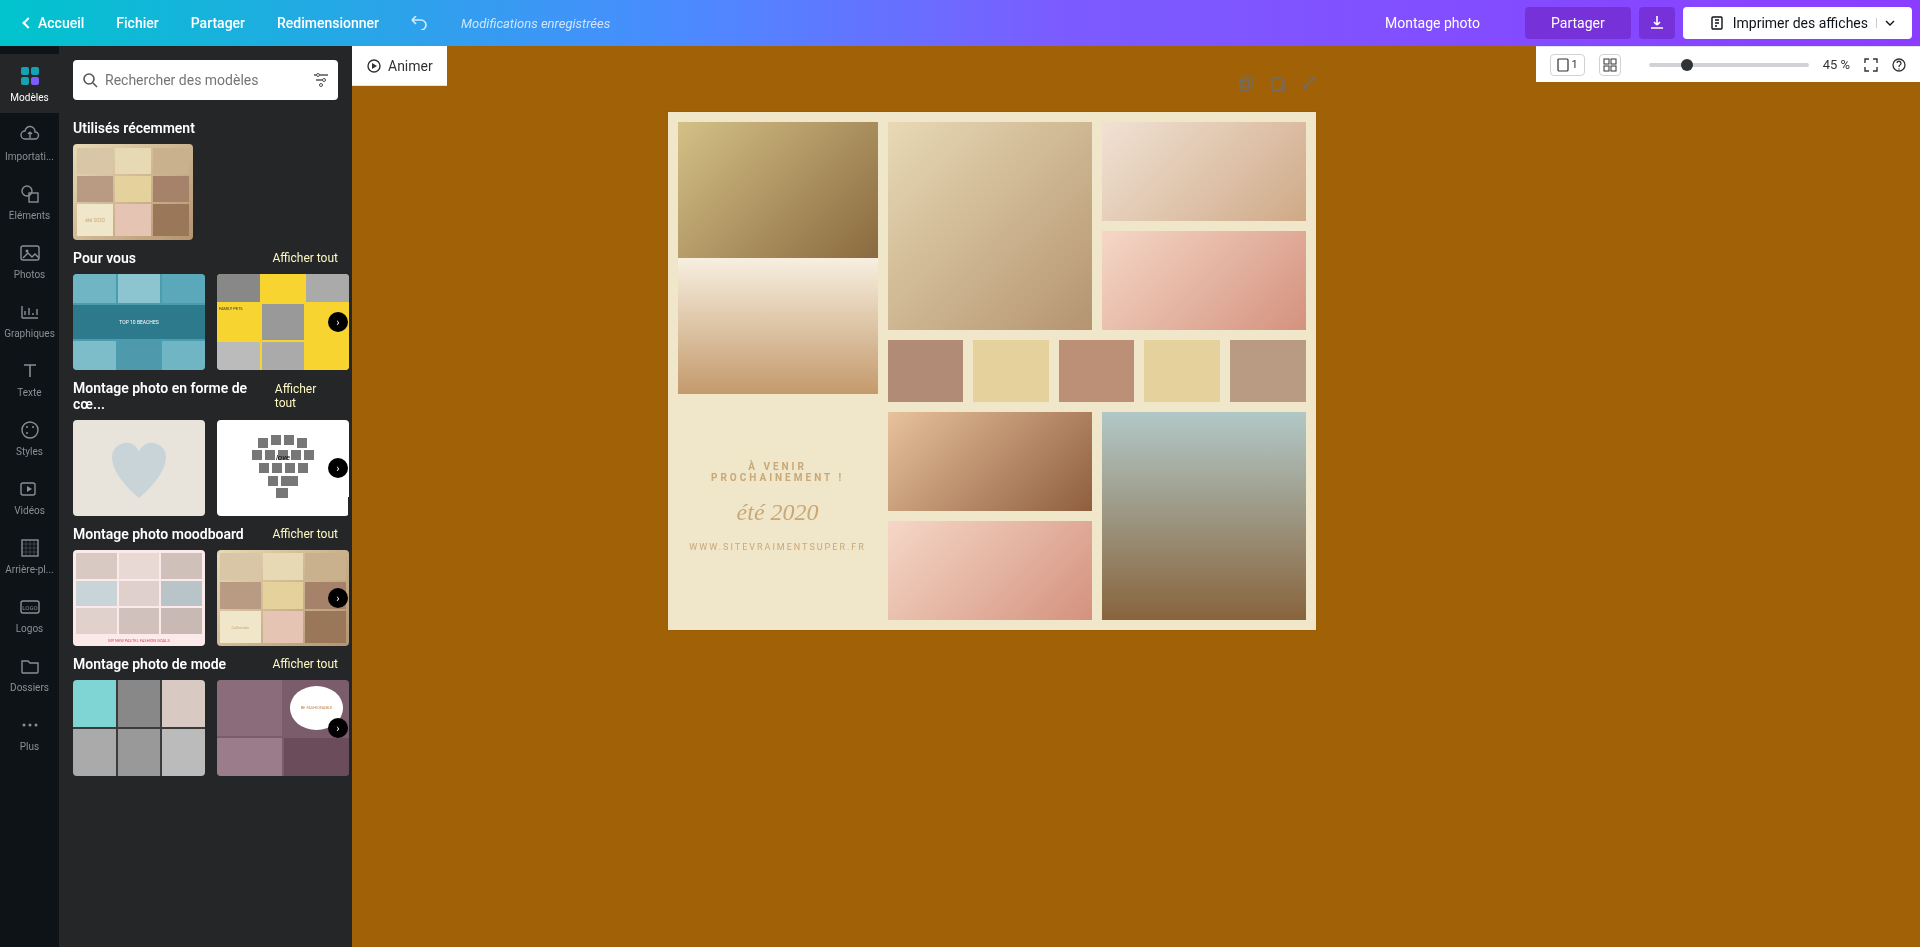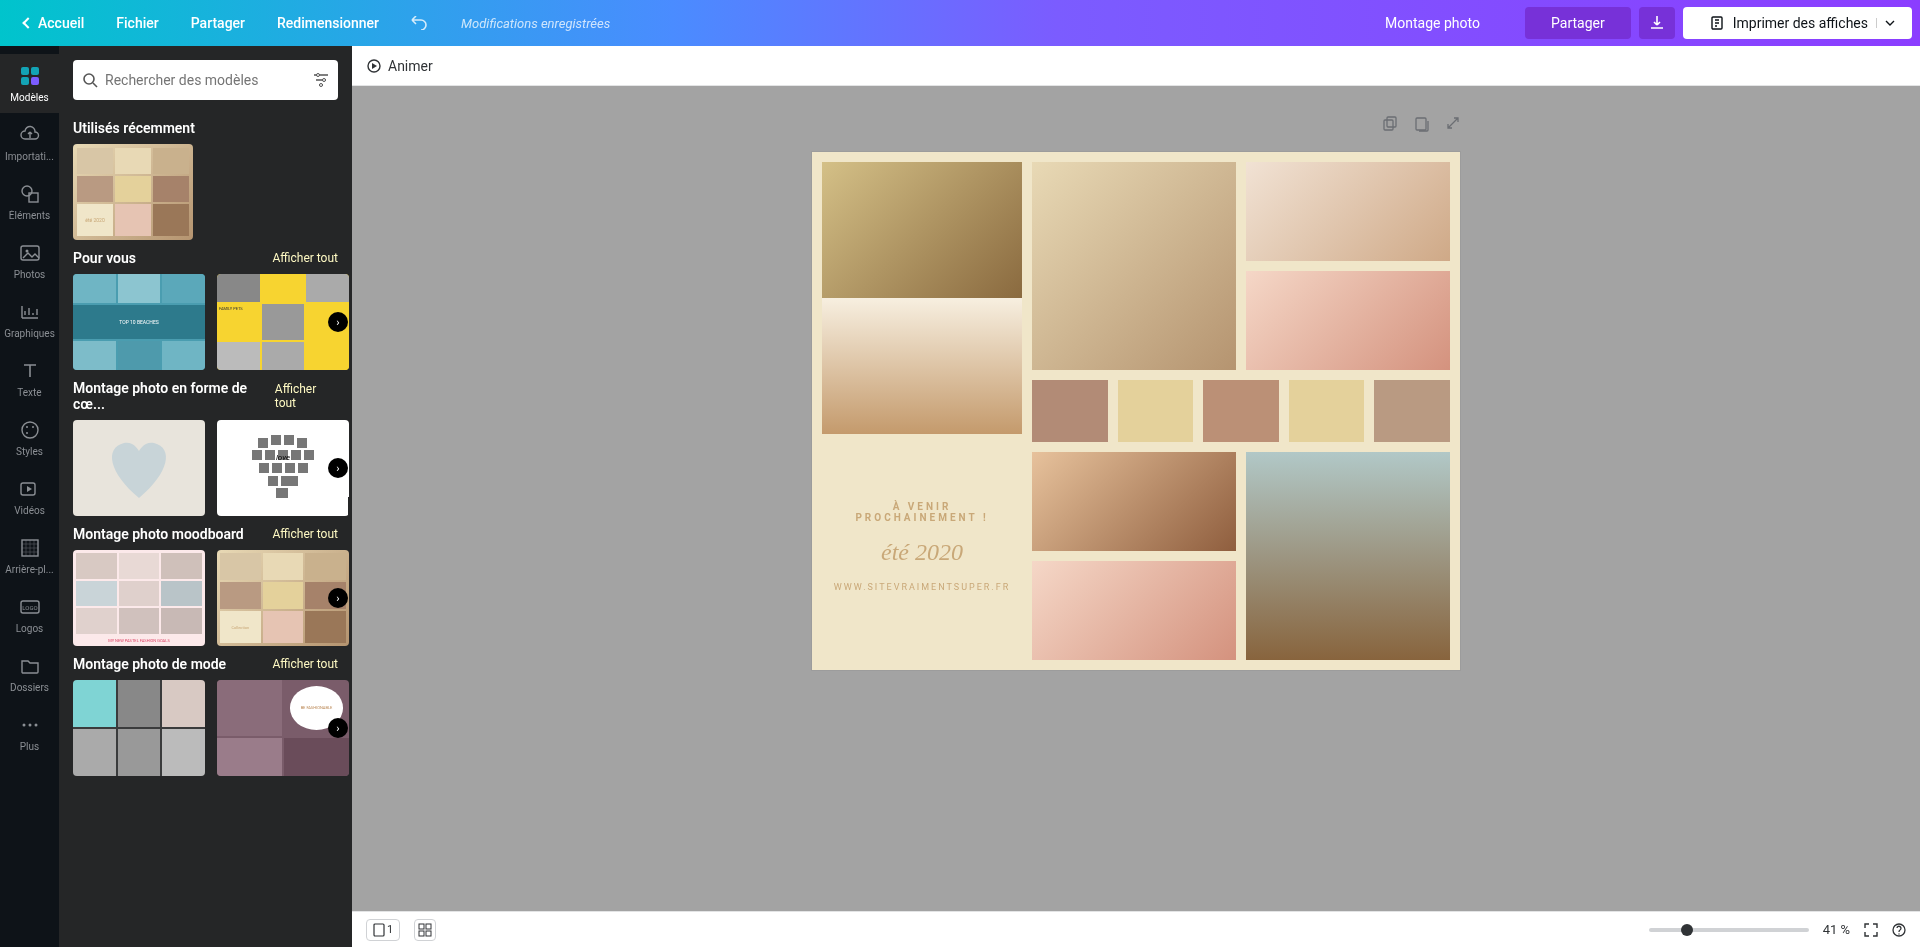--- a/index.html
+++ b/index.html
@@ -44,21 +44,21 @@
 .section-head { display:flex; align-items:center; justify-content:space-between; margin:10px 0 8px; font-size:14px; font-weight:600; }
 .section-head .see-all { font-size:12px; font-weight:400; color:#fef9c3; cursor:pointer; }
 .thumb-row { display:flex; gap:12px; position:relative; }
 .thumb { background:#3a3b3c; border-radius:4px; overflow:hidden; flex-shrink:0; position:relative;}
 .thumb.large { width:120px; height:96px; }
 .thumb.med { width:132px; height:96px; }
 .row-chev { position:absolute; right:-10px; top:50%; transform:translateY(-50%); width:20px; height:20px; border-radius:50%; background:#000; color:#fff; display:flex; align-items:center; justify-content:center; font-size:11px; cursor:pointer; z-index:2;}
 .panel-collapse { position:absolute; right:-10px; top:50%; width:14px; height:52px; background:#252627; border-radius:0 6px 6px 0; display:flex; align-items:center; justify-content:center; color:#999; cursor:pointer; font-size:10px;}
 
 
-.canvas-wrap { flex:1; background:#a3a3a3; display:flex; flex-direction:column; min-width:0;}
+.canvas-wrap { flex:1; background:#a16207; display:flex; flex-direction:row; min-width:0;}
 .canvas-toolbar { height:40px; background:#fff; border-bottom:1px solid #e3e4e5; display:flex; align-items:center; padding:0 14px; font-size:14px; color:#303336;}
 .canvas-toolbar .anim { display:flex; align-items:center; gap:6px; cursor:pointer; }
 .canvas-stage { flex:1; overflow:auto; display:flex; flex-direction:column; align-items:center; padding:30px 20px 10px; gap:20px;}
 .page-actions { width:648px; display:flex; justify-content:flex-end; gap:16px; color:#6b6e73; }
 .page-actions .pa { cursor:pointer; }
 .page { width:648px; height:518px; background:#f0e6c9; padding:10px; display:flex; gap:10px; box-shadow:0 0 0 1px rgba(0,0,0,0.04);}
 .page .col-left { width:200px; display:flex; flex-direction:column; }
 .page .left-imgs { flex:1.2; display:flex; flex-direction:column; }
 .page .left-text { flex:1; display:flex; flex-direction:column; align-items:center; justify-content:center; gap:14px; color:#c9a878; text-align:center; padding:0 8px;}
 .page .col-right { flex:1; display:flex; flex-direction:column; gap:10px; }
@@ -499,21 +499,21 @@
               <rect x="1" y="1" width="5" height="5" fill="none" stroke="#303336"></rect>
               <rect x="8" y="1" width="5" height="5" fill="none" stroke="#303336"></rect>
               <rect x="1" y="8" width="5" height="5" fill="none" stroke="#303336"></rect>
               <rect x="8" y="8" width="5" height="5" fill="none" stroke="#303336"></rect>
             </svg>
         </div>
         <div class="spacer"></div>
         <div class="zoom-slider">
             <div class="knob"></div>
           </div>
-        <span>41 %</span>
+        <span>45 %</span>
         <span class="ctrl">
             <svg width="14" height="14" viewBox="0 0 14 14">
               <path d="M1 5V1h4M13 5V1H9M1 9v4h4M13 9v4H9" fill="none" stroke="#303336" stroke-width="1.4"></path>
             </svg>
           </span>
         <span class="ctrl">
             <svg width="14" height="14" viewBox="0 0 14 14">
               <circle cx="7" cy="7" r="6" fill="none" stroke="#303336" stroke-width="1.3"></circle>
               <path d="M5 5a2 2 0 113 2c-.8.4-1 1-1 2" fill="none" stroke="#303336" stroke-width="1.3"></path>
               <circle cx="7" cy="11" r="0.7" fill="#303336"></circle>

